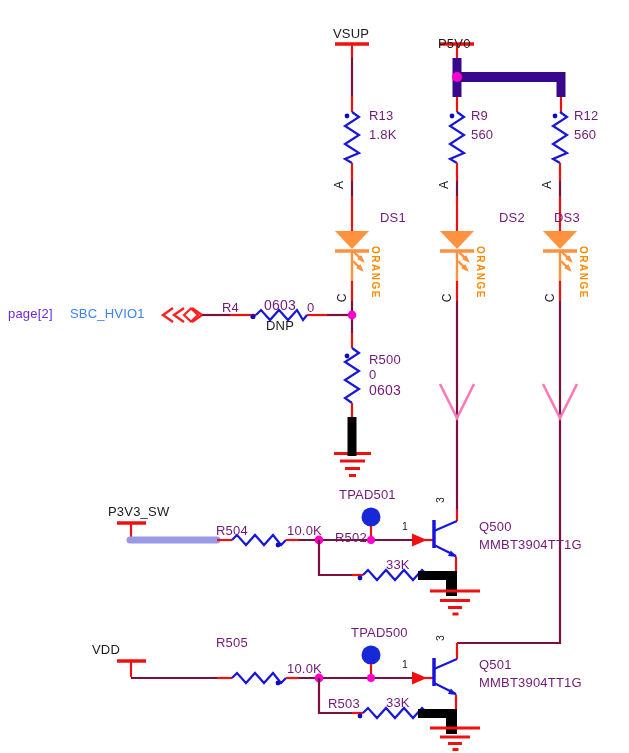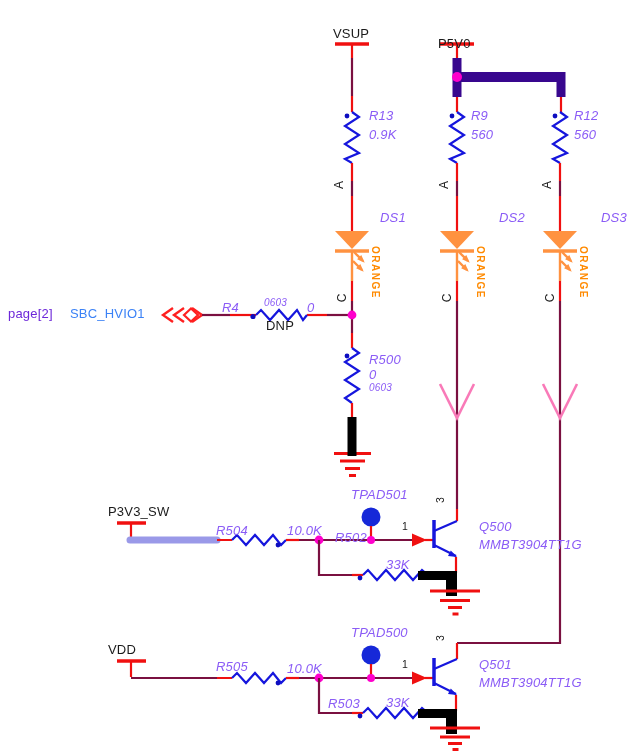--- a/index.html
+++ b/index.html
@@ -1,24 +1,24 @@
 <!DOCTYPE html>
 <html><head>
 <meta charset="utf-8">
 <style>
   html,body{margin:0;padding:0;background:#ffffff;}
   #canvas{position:relative;width:629px;height:753px;background:#ffffff;overflow:hidden;
-          font-family:"Liberation Sans",sans-serif;border-radius:32px;}
+          font-family:"Liberation Sans",sans-serif;}
   svg{position:absolute;left:0;top:0;}
   .t{position:absolute;font:13px "Liberation Sans",sans-serif;white-space:nowrap;letter-spacing:.2px;}
-  .blue{color:#8b5cf6;font-style:italic;}
+  .blue{color:#701a75;}
   .blk{color:#1a1a1a;}
   .red{color:#3b82f6;}
   .salmon{color:#6d28d9;}
-  .sm{font-size:10px;}
+  .sm{font-size:14px;}
   .pin{font-size:10.5px;color:#1a1a1a;}
   .rlab{position:absolute;width:18px;height:14px;line-height:14px;text-align:center;
         font:12px "Liberation Sans",sans-serif;color:#1a1a1a;transform:rotate(-90deg);}
   .vtext{position:absolute;writing-mode:vertical-rl;font:bold 10px "Liberation Sans",sans-serif;
          color:#ff8a00;letter-spacing:1.5px;}
 </style>
 </head>
 <body>
 
 <div id="canvas">
@@ -256,66 +256,66 @@
     <path d="M440,737 H470" stroke="#f01010" stroke-width="3" fill="none"></path>
     <path d="M448,743.5 H462" stroke="#f01010" stroke-width="3" fill="none"></path>
     <path d="M452.5,749.5 H458.5" stroke="#f01010" stroke-width="3" fill="none"></path>
   </g>
 </svg>
 
 <div class="t blk" style="left:333px;top:26px">VSUP</div>
 <div class="t blk" style="left:438px;top:36px">P5V0</div>
 
 <div class="t blue" style="left:369px;top:108px">R13</div>
-<div class="t blue" style="left:369px;top:127px">0.9K</div>
+<div class="t blue" style="left:369px;top:127px">1.8K</div>
 <div class="t blue" style="left:471px;top:108px">R9</div>
 <div class="t blue" style="left:471px;top:127px">560</div>
 <div class="t blue" style="left:574px;top:108px">R12</div>
 <div class="t blue" style="left:574px;top:127px">560</div>
 
 <div class="rlab" style="left:330px;top:178px">A</div>
 <div class="rlab" style="left:435px;top:178px">A</div>
 <div class="rlab" style="left:538px;top:178px">A</div>
 <div class="rlab" style="left:333px;top:291px">C</div>
 <div class="rlab" style="left:438px;top:291px">C</div>
 <div class="rlab" style="left:541px;top:291px">C</div>
 
 <div class="t blue" style="left:380px;top:210px">DS1</div>
 <div class="t blue" style="left:499px;top:210px">DS2</div>
-<div class="t blue" style="left:601px;top:210px">DS3</div>
+<div class="t blue" style="left:554px;top:210px">DS3</div>
 <div class="vtext" style="left:370px;top:246px">ORANGE</div>
 <div class="vtext" style="left:475px;top:246px">ORANGE</div>
 <div class="vtext" style="left:578px;top:246px">ORANGE</div>
 
 <div class="t salmon" style="left:8px;top:306px">page[2]</div>
 <div class="t red" style="left:70px;top:306px">SBC_HVIO1</div>
 
 <div class="t blue" style="left:222px;top:300px">R4</div>
 <div class="t blue sm" style="left:264px;top:297px">0603</div>
 <div class="t blue" style="left:307px;top:300px">0</div>
 <div class="t blk" style="left:266px;top:318px">DNP</div>
 
 <div class="t blue" style="left:369px;top:352px">R500</div>
 <div class="t blue" style="left:369px;top:367px">0</div>
 <div class="t blue sm" style="left:369px;top:382px">0603</div>
 
 <div class="t blk" style="left:108px;top:504px">P3V3_SW</div>
-<div class="t blue" style="left:351px;top:487px">TPAD501</div>
+<div class="t blue" style="left:339px;top:487px">TPAD501</div>
 <div class="t blue" style="left:216px;top:523px">R504</div>
 <div class="t blue" style="left:287px;top:523px">10.0K</div>
 <div class="t blue" style="left:335px;top:530px">R502</div>
 <div class="t blue" style="left:386px;top:557px">33K</div>
 <div class="t pin" style="left:402px;top:520px">1</div>
 <div class="rlab" style="left:432px;top:493px;font-size:10.5px">3</div>
 <div class="t blue" style="left:479px;top:519px">Q500</div>
 <div class="t blue" style="left:479px;top:537px">MMBT3904TT1G</div>
 
-<div class="t blk" style="left:108px;top:642px">VDD</div>
+<div class="t blk" style="left:92px;top:642px">VDD</div>
 <div class="t blue" style="left:351px;top:625px">TPAD500</div>
-<div class="t blue" style="left:216px;top:659px">R505</div>
+<div class="t blue" style="left:216px;top:635px">R505</div>
 <div class="t blue" style="left:287px;top:661px">10.0K</div>
 <div class="t blue" style="left:328px;top:696px">R503</div>
 <div class="t blue" style="left:386px;top:695px">33K</div>
 <div class="t pin" style="left:402px;top:658px">1</div>
 <div class="rlab" style="left:432px;top:631px;font-size:10.5px">3</div>
 <div class="t blue" style="left:479px;top:657px">Q501</div>
 <div class="t blue" style="left:479px;top:675px">MMBT3904TT1G</div>
 
 </div>
 

